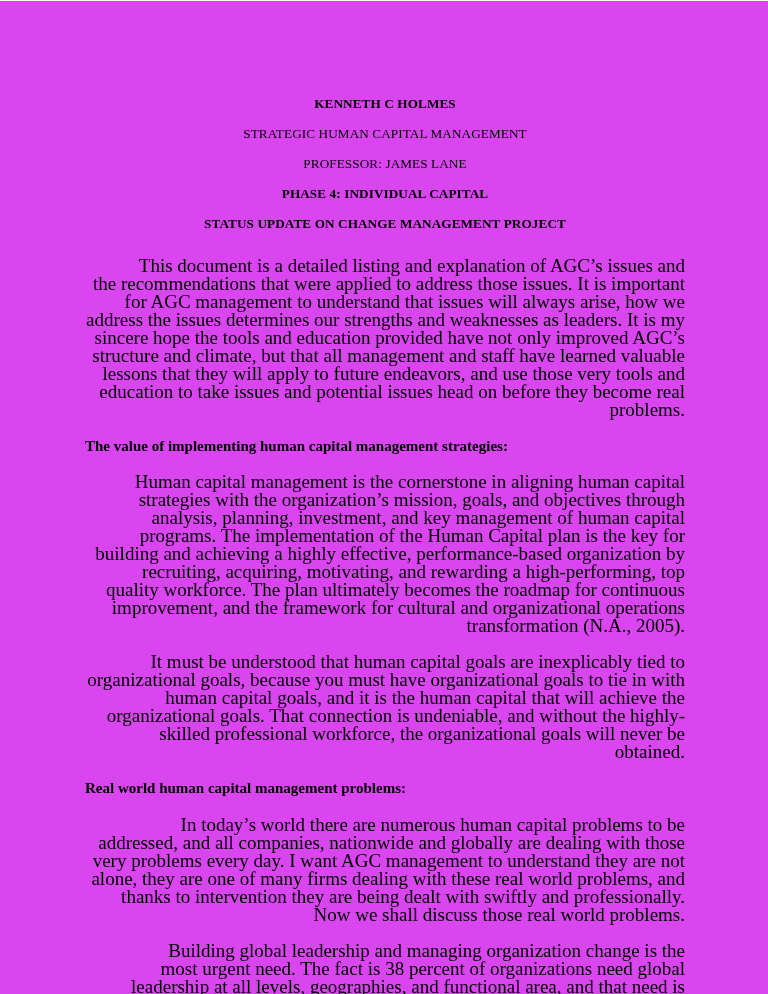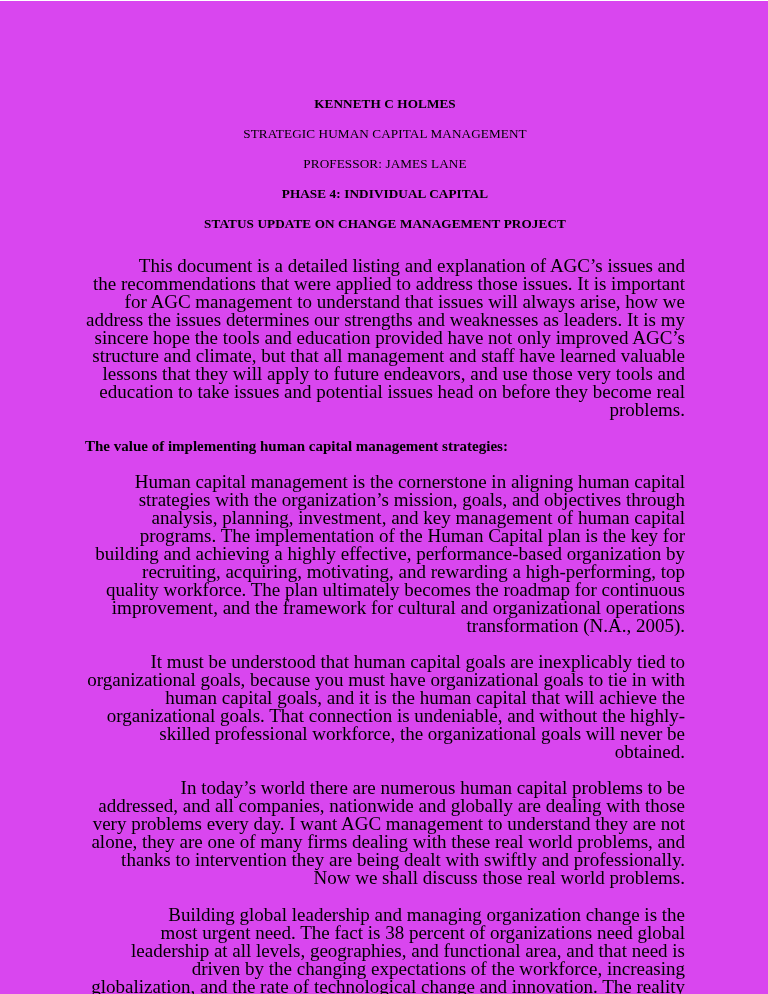--- a/index.html
+++ b/index.html
@@ -100,19 +100,20 @@
     </div>
 
     <p class="para block-gap-first">This document is a detailed listing and explanation of AGC’s issues and the recommendations that were applied to address those issues. It is important for AGC management to understand that issues will always arise, how we address the issues determines our strengths and weaknesses as leaders. It is my sincere hope the tools and education provided have not only improved AGC’s structure and climate, but that all management and staff have learned valuable lessons that they will apply to future endeavors, and use those very tools and education to take issues and potential issues head on before they become real problems.</p>
 
     <h2 class="section-heading">The value of implementing human capital management strategies:</h2>
 
     <p class="para">Human capital management is the cornerstone in aligning human capital strategies with the organization’s mission, goals, and objectives through analysis, planning, investment, and key management of human capital programs. The implementation of the Human Capital plan is the key for building and achieving a highly effective, performance-based organization by recruiting, acquiring, motivating, and rewarding a high-performing, top quality workforce. The plan ultimately becomes the roadmap for continuous improvement, and the framework for cultural and organizational operations transformation (N.A., 2005).</p>
 
     <p class="para">It must be understood that human capital goals are inexplicably tied to organizational goals, because you must have organizational goals to tie in with human capital goals, and it is the human capital that will achieve the organizational goals. That connection is undeniable, and without the highly-skilled professional workforce, the organizational goals will never be obtained.</p>
 
+    <h2 class="section-heading">Real world human capital management problems:</h2>
 
     <p class="para">In today’s world there are numerous human capital problems to be addressed, and all companies, nationwide and globally are dealing with those very problems every day. I want AGC management to understand they are not alone, they are one of many firms dealing with these real world problems, and thanks to intervention they are being dealt with swiftly and professionally. Now we shall discuss those real world problems.</p>
 
     <p class="para">Building global leadership and managing organization change is the most urgent need. The fact is 38 percent of organizations need global leadership at all levels, geographies, and functional area, and that need is driven by the changing expectations of the workforce, increasing globalization, and the rate of technological change and innovation. The reality is technology is outpacing people skills by 2 to 1, and AGC needs leadership that is proactive and anticipates</p>
 
   </div>
 </div>
 
 </body></html>

